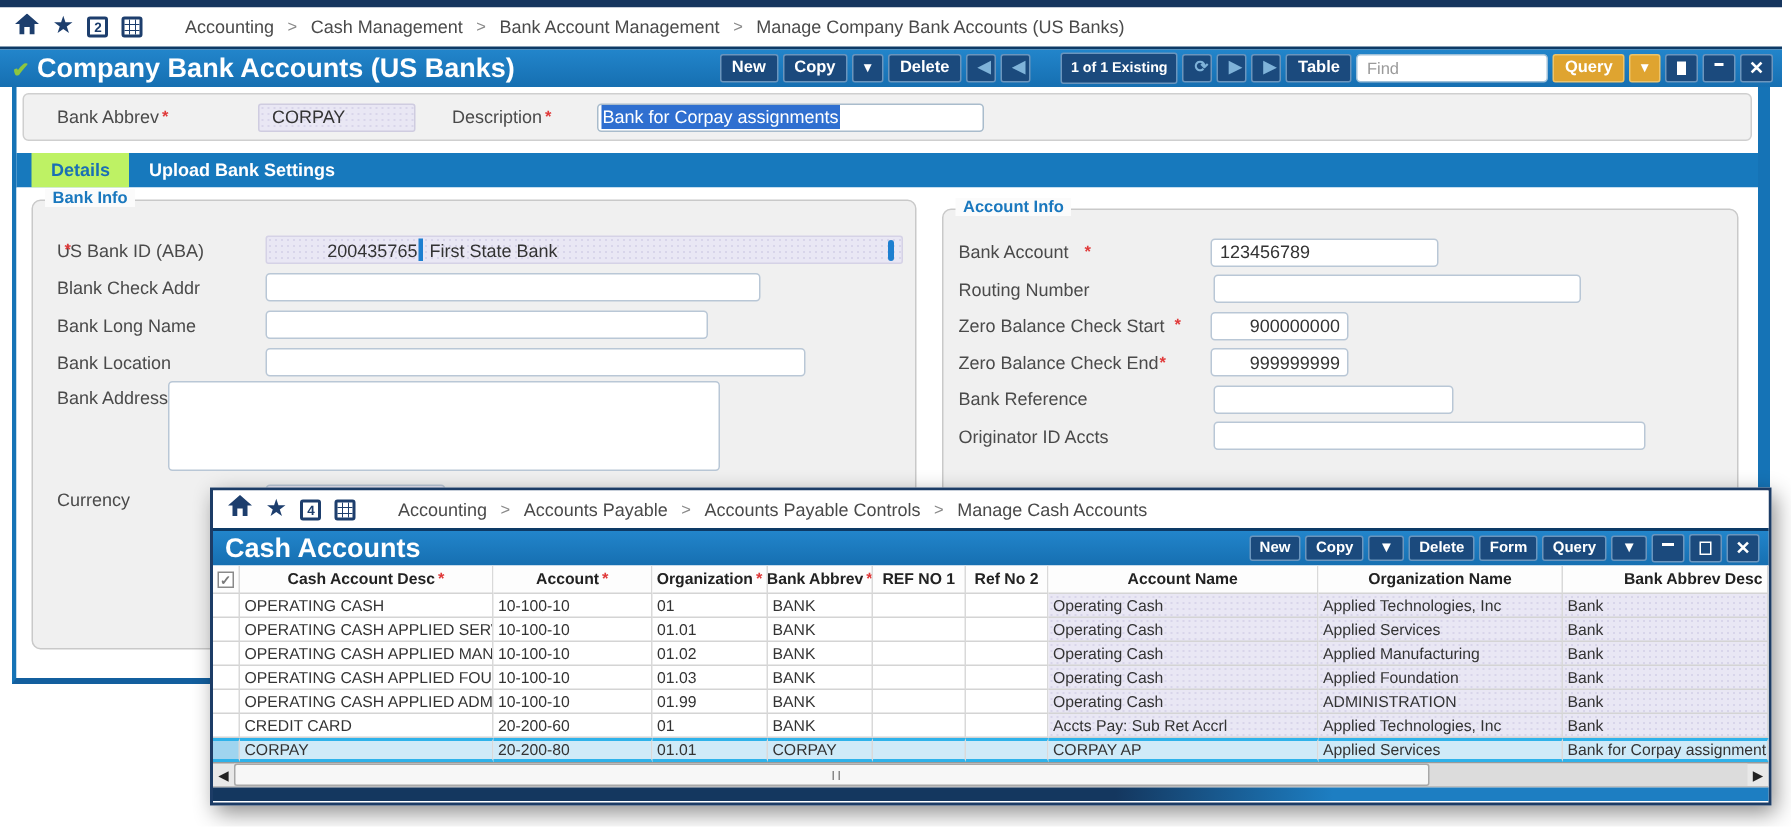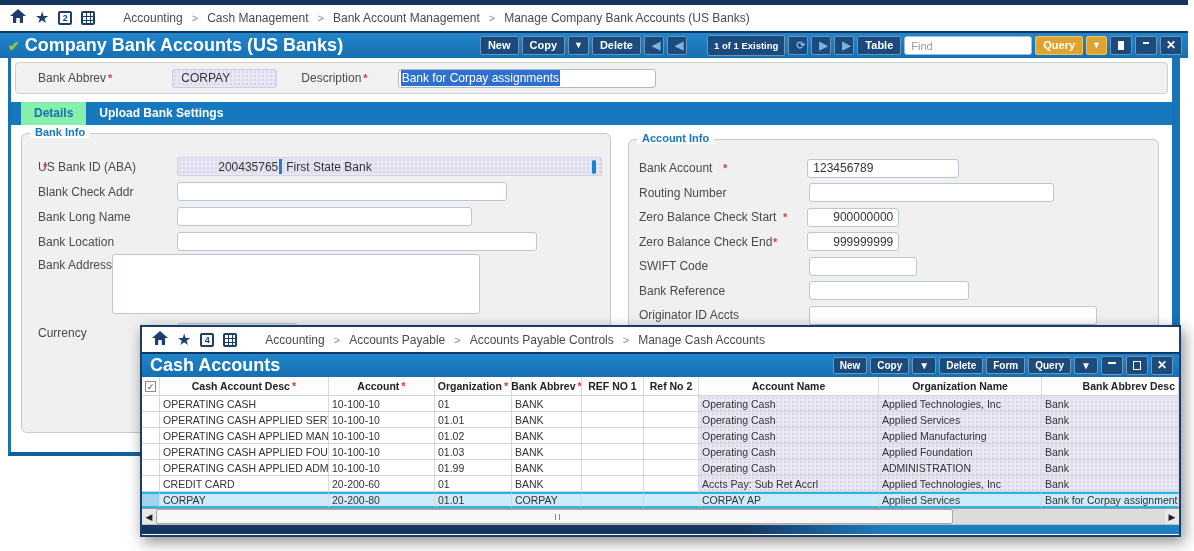--- a/index.html
+++ b/index.html
@@ -59,21 +59,21 @@
   .form-band { margin:4px 4px 0 4px; height:32px; background:#f1f1f1; border:1px solid #cfcfcf;
                border-radius:4px; display:flex; align-items:center; }
   .flabel { font-size:12px; color:#4a4a4a; }
   .band-abbrev-box { width:105px; height:19px; border:1px solid #cfcce0; border-radius:2px;
                      font-size:12px; color:#333; display:flex; align-items:center; padding-left:8px; }
   .desc-box { width:258px; height:19px; border:1px solid #a9bccc; border-radius:3px; background:#fff;
               display:flex; align-items:center; padding-left:2px; font-size:12px; }
   .sel-text { background:#2f6fd0; color:#fff; padding:1px 1px; }
   .tab-bar { margin-top:8px; height:23px; background:#1779bd; display:flex; padding-left:10px; }
   .tab { font-size:12px; font-weight:bold; padding:4px 13px 0 13px; color:#fff; }
-  .tab.active { background:#86efac; color:#1a6fb5; }
+  .tab.active { background:#bef264; color:#1a6fb5; }
   .content { position:relative; height:327px; background:#fff; }
   .group { position:absolute; background:#f0f0f0; border:1px solid #c9c9c9; border-radius:6px; }
   .group-label { position:absolute; top:-8px; left:8px; background:#fbfbfb; padding:0 5px;
                  color:#1a78be; font-size:11px; font-weight:bold; }
   .g-bank { left:10px; top:8px; width:590px; height:300px; padding:20px 0 0 16px; }
   .g-acct { left:617px; top:14px; width:531px; height:292px; padding:16px 0 0 10px; }
   .frow { display:flex; align-items:center; height:25px; }
   .frow.acct { height:24.5px; }
   .frow .flabel.bk { width:139px; }
   .frow .flabel.ak { width:170px; }
@@ -246,24 +246,20 @@
             <span class="flabel ak">Zero Balance Check Start</span>
               <span class="req" style="margin-left:-26px">*</span>
             <input class="inp num-right" style="width: 92px; margin-left: 20px;" value="900000000">
           </div>
           <div class="frow acct">
             <span class="flabel ak">Zero Balance Check End</span>
               <span class="req" style="margin-left:-36px">*</span>
             <input class="inp num-right" style="width: 92px; margin-left: 30px;" value="999999999">
           </div>
           <div class="frow acct">
-            <span class="flabel ak">SWIFT Code</span>
-            <input class="inp" style="width: 108px;" value="">
-          </div>
-          <div class="frow acct">
             <span class="flabel ak">Bank Reference</span>
             <input class="inp" style="width: 160px;" value="">
           </div>
           <div class="frow acct">
             <span class="flabel ak">Originator ID Accts</span>
             <input class="inp" style="width: 288px;" value="">
           </div>
         </div>
 
       </div>

